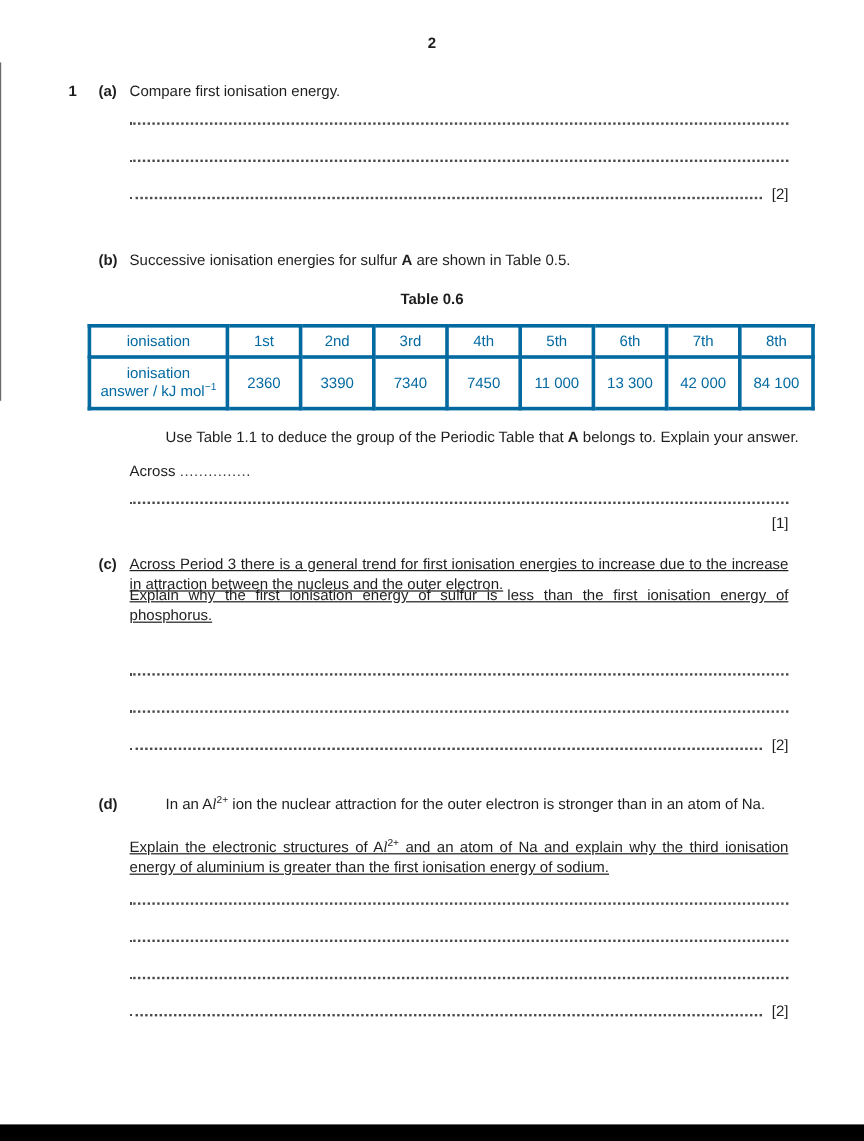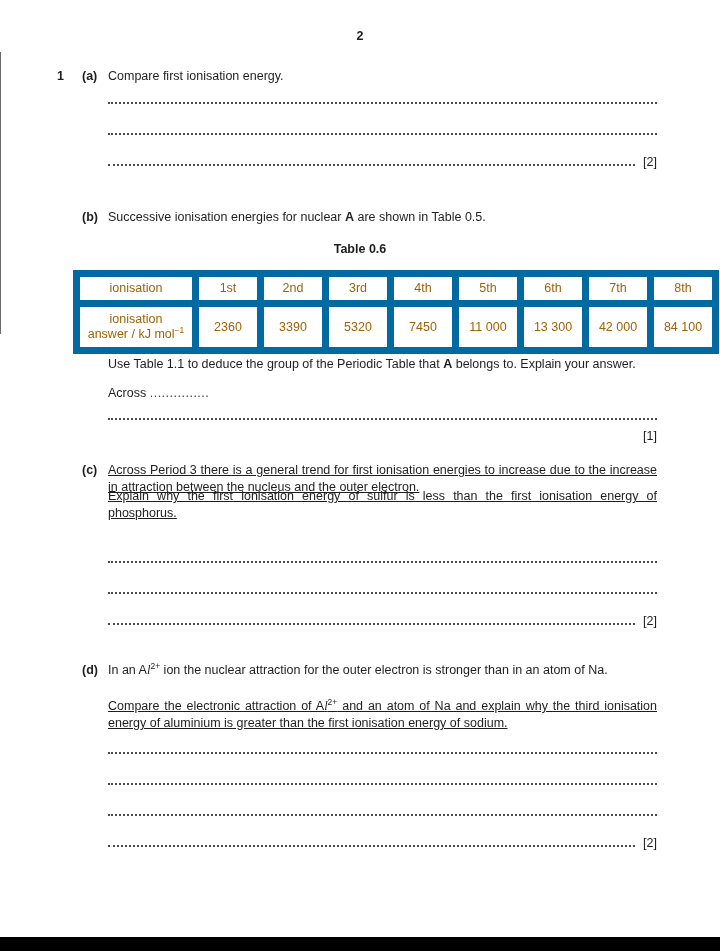--- a/index.html
+++ b/index.html
@@ -7,44 +7,44 @@
     width:720px;height:951px;position:relative;background:#ffffff;
     font-family:"Liberation Sans","DejaVu Sans",sans-serif;
     font-size:12.5px;line-height:17px;color:#1e1e1e;
     overflow:hidden;
   }
   .abs{position:absolute;}
   .b{font-weight:bold;}
   .center{text-align:center;}
   .right{text-align:right;}
   .just{text-align:justify;text-decoration:underline;}
-  .nowrap{white-space:nowrap;}
+  .nowrap{white-space:nowrap;margin-left:30px;}
   .row{display:flex;align-items:flex-start;}
   .qno{width:25px;font-weight:bold;flex:0 0 auto;}
   .plabel{width:26px;font-weight:bold;flex:0 0 auto;}
   .ptext{flex:1;}
   .content{left:108px;width:549px;}
   .partrow{left:57px;width:600px;}
   .fullw{left:0;width:720px;}
 
   .ansline{height:31px;display:flex;align-items:flex-end;}
   .dots{flex:1;border-bottom:2px dotted #4a4a4a;margin-bottom:3px;}
   .marks{margin-left:8px;line-height:14px;flex:0 0 auto;}
 
   .group-line .gdots{letter-spacing:0.5px;color:#3c3c3c;}
 
   table.ie-table{
     position:absolute;left:73px;top:270px;
     border-collapse:collapse;table-layout:fixed;
     border:2px solid #3f3f3f;
   }
   table.ie-table td{
-    border:7px solid #0369a1;
+    border:3px solid #0369a1;
     text-align:center;vertical-align:middle;
-    padding:0 2px;font-size:12.5px;line-height:15px;color:#a16207;
+    padding:0 2px;font-size:12.5px;line-height:15px;color:#0369a1;
   }
   td.lblcol{width:108px;}
   td.numcol{width:54px;}
   tr.hdr td{height:23px;}
   tr.datarow td{height:40px;}
 
   sup{font-size:8.5px;line-height:0;}
   .el-l{font-family:"Liberation Serif","DejaVu Serif",serif;font-style:italic;}
 
   .scan-bar-bottom{left:0;top:937px;width:720px;height:14px;background:#000;}
@@ -70,21 +70,21 @@
     </div>
   <div class="ansline">
     <span class="dots"></span>
     <span class="marks">[2]</span>
   </div>
 </div>
 
 <div class="abs partrow row" style="top:209px">
   <span class="qno"></span>
   <span class="plabel">(b)</span>
-  <span class="ptext"><span>Successive ionisation energies for nuclear </span><span class="b">A</span><span> are shown in Table 0.5.</span></span>
+  <span class="ptext"><span>Successive ionisation energies for sulfur </span><span class="b">A</span><span> are shown in Table 0.5.</span></span>
 </div>
 
 <div class="abs fullw center b" style="top:241px">Table 0.6</div>
 
 <table class="ie-table">
   <tbody>
       <tr class="hdr">
     <td class="lblcol">ionisation</td>
     <td class="numcol">1st</td>
     <td class="numcol">2nd</td>
@@ -95,21 +95,21 @@
     <td class="numcol">7th</td>
     <td class="numcol">8th</td>
   </tr>
   <tr class="datarow">
     <td class="lblcol">
       <span>ionisation</span><br>
       <span>answer / kJ mol</span><sup>−1</sup>
     </td>
     <td class="numcol">2360</td>
     <td class="numcol">3390</td>
-    <td class="numcol">5320</td>
+    <td class="numcol">7340</td>
     <td class="numcol">7450</td>
     <td class="numcol">11 000</td>
     <td class="numcol">13 300</td>
     <td class="numcol">42 000</td>
     <td class="numcol">84 100</td>
   </tr>
 </tbody>
   </table>
 
 <div class="abs content nowrap" style="top:356px"><span>Use Table 1.1 to deduce the group of the Periodic Table that </span><span class="b">A</span><span> belongs to. Explain your answer.</span></div>
@@ -144,21 +144,21 @@
     <span class="dots"></span>
     <span class="marks">[2]</span>
   </div>
 </div>
 
 <div class="abs partrow row" style="top:662px">
   <span class="qno"></span>
   <span class="plabel">(d)</span>
   <span class="ptext nowrap"><span>In an A</span><span class="el-l">l</span><sup>2+</sup><span> ion the nuclear attraction for the outer electron is stronger than in an atom of Na.</span></span>
 </div>
-<div class="abs content just" style="top:698px"><span>Compare the electronic attraction of A</span><span class="el-l">l</span><sup>2+</sup><span> and an atom of Na and explain why the third ionisation energy of aluminium is greater than the first ionisation energy of sodium.</span></div>
+<div class="abs content just" style="top:698px"><span>Explain the electronic structures of A</span><span class="el-l">l</span><sup>2+</sup><span> and an atom of Na and explain why the third ionisation energy of aluminium is greater than the first ionisation energy of sodium.</span></div>
 
 <div class="abs content" style="top:726px">
   <div class="ansline">
       <span class="dots"></span>
     </div>
   <div class="ansline">
       <span class="dots"></span>
     </div>
   <div class="ansline">
       <span class="dots"></span>

